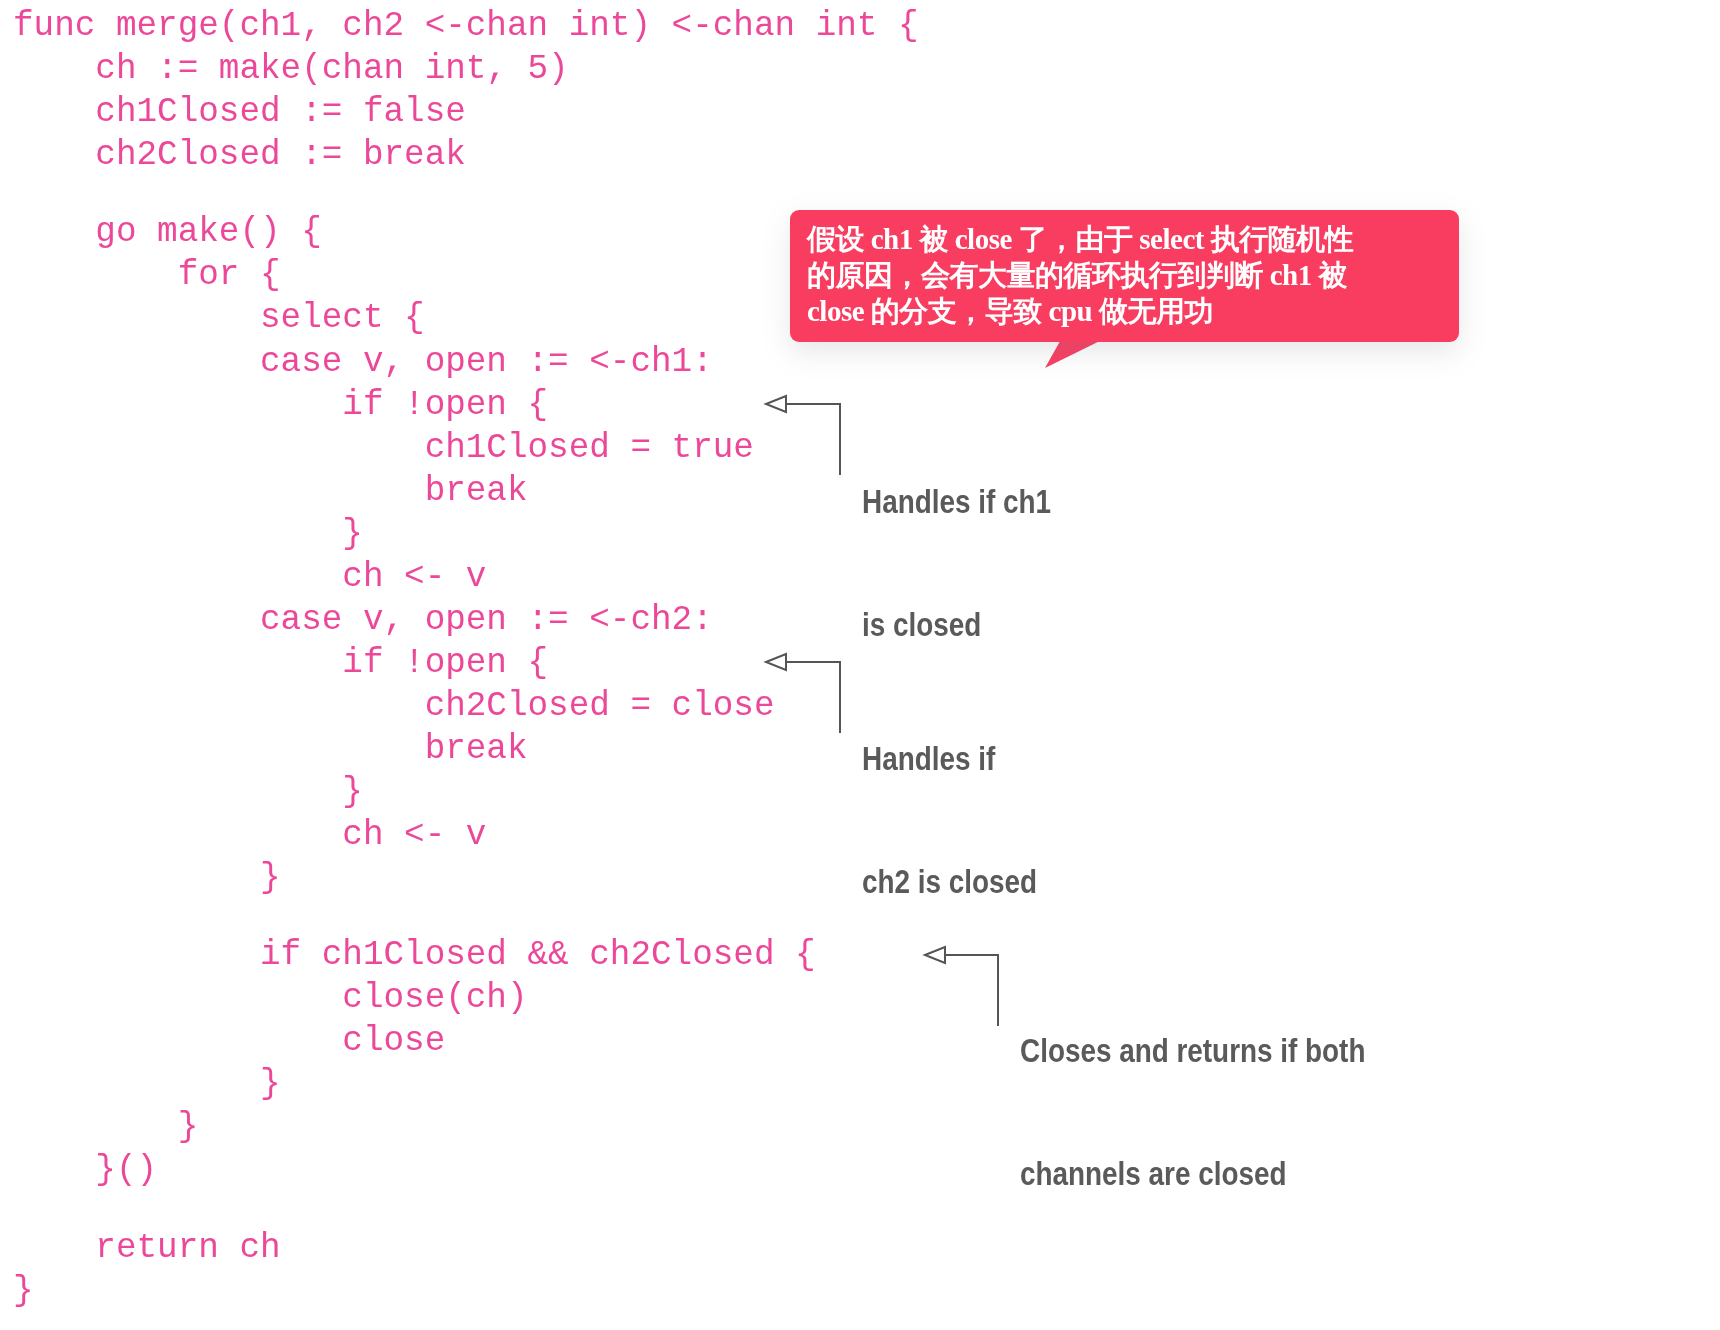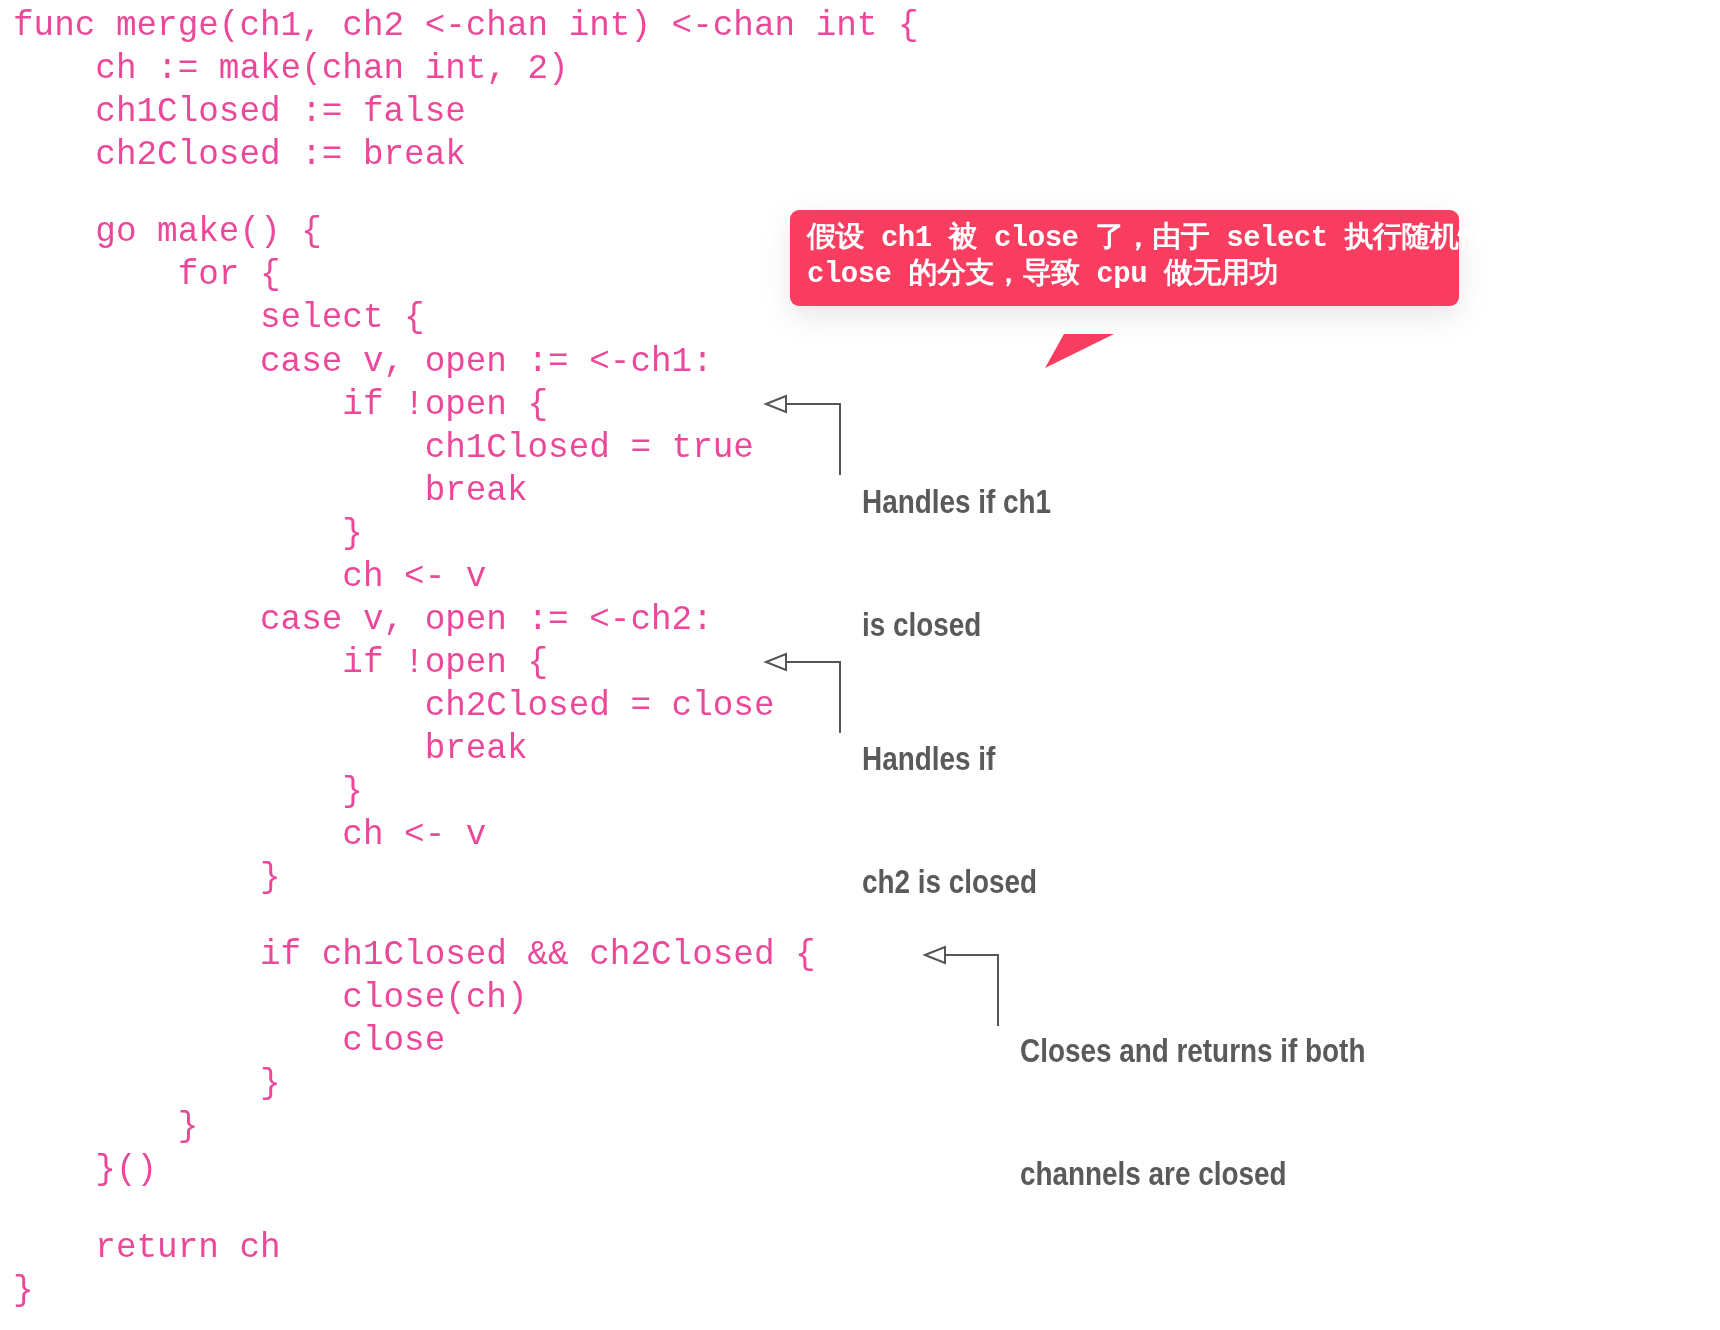--- a/index.html
+++ b/index.html
@@ -29,42 +29,42 @@
     white-space: pre;
   }
 
   .connector { position: absolute; left: 0; top: 0; overflow: visible; }
 
   .bubble {
     position: absolute;
     left: 790px;
     top: 210px;
     width: 669px;
-    height: 96px;
+    height: 132px;
     background: #f93d60;
     border-radius: 9px;
     box-shadow: 0 10px 28px rgba(120,120,140,0.18);
     box-sizing: border-box;
     padding: 11px 14px 0 17px;
     color: #ffffff;
-    font-family: Liberation Mono, monospace;
+    font-family: Liberation Serif, serif;
     font-weight: bold;
     font-size: 29px;
     line-height: 36px;
     letter-spacing: -0.5px;
   }
   .bubble-line { display: block; white-space: nowrap; }
   .bubble-tail { position: absolute; left: 0; top: 0; overflow: visible; }
 </style>
 </head>
 <body>
 
 <div>
   <div class="code-line" style="top:25px">func merge(ch1, ch2 &lt;-chan int) &lt;-chan int {</div>
-  <div class="code-line" style="top:68px">    ch := make(chan int, 2)</div>
+  <div class="code-line" style="top:68px">    ch := make(chan int, 5)</div>
   <div class="code-line" style="top:111px">    ch1Closed := false</div>
   <div class="code-line" style="top:154px">    ch2Closed := break</div>
   <div class="code-line" style="top:231px">    go make() {</div>
   <div class="code-line" style="top:274px">        for {</div>
   <div class="code-line" style="top:317px">            select {</div>
   <div class="code-line" style="top:361px">            case v, open := &lt;-ch1:</div>
   <div class="code-line" style="top:404px">                if !open {</div>
   <div class="code-line" style="top:447px">                    ch1Closed = true</div>
   <div class="code-line" style="top:490px">                    break</div>
   <div class="code-line" style="top:533px">                }</div>
@@ -112,14 +112,15 @@
 <div class="annotation" style="left:1020px; top:948px">
   <div>Closes and returns if both</div>
   <div>channels are closed</div>
 </div>
 
 <svg class="bubble-tail" width="1720" height="1330">
   <polygon points="1064,334 1114,334 1045,368" fill="#f93d60"></polygon>
 </svg>
 <div class="bubble">
   <span class="bubble-line">假设 ch1 被 close 了，由于 select 执行随机性</span>
+  <span class="bubble-line">的原因，会有大量的循环执行到判断 ch1 被</span>
   <span class="bubble-line">close 的分支，导致 cpu 做无用功</span>
 </div>
 
 </body></html>

